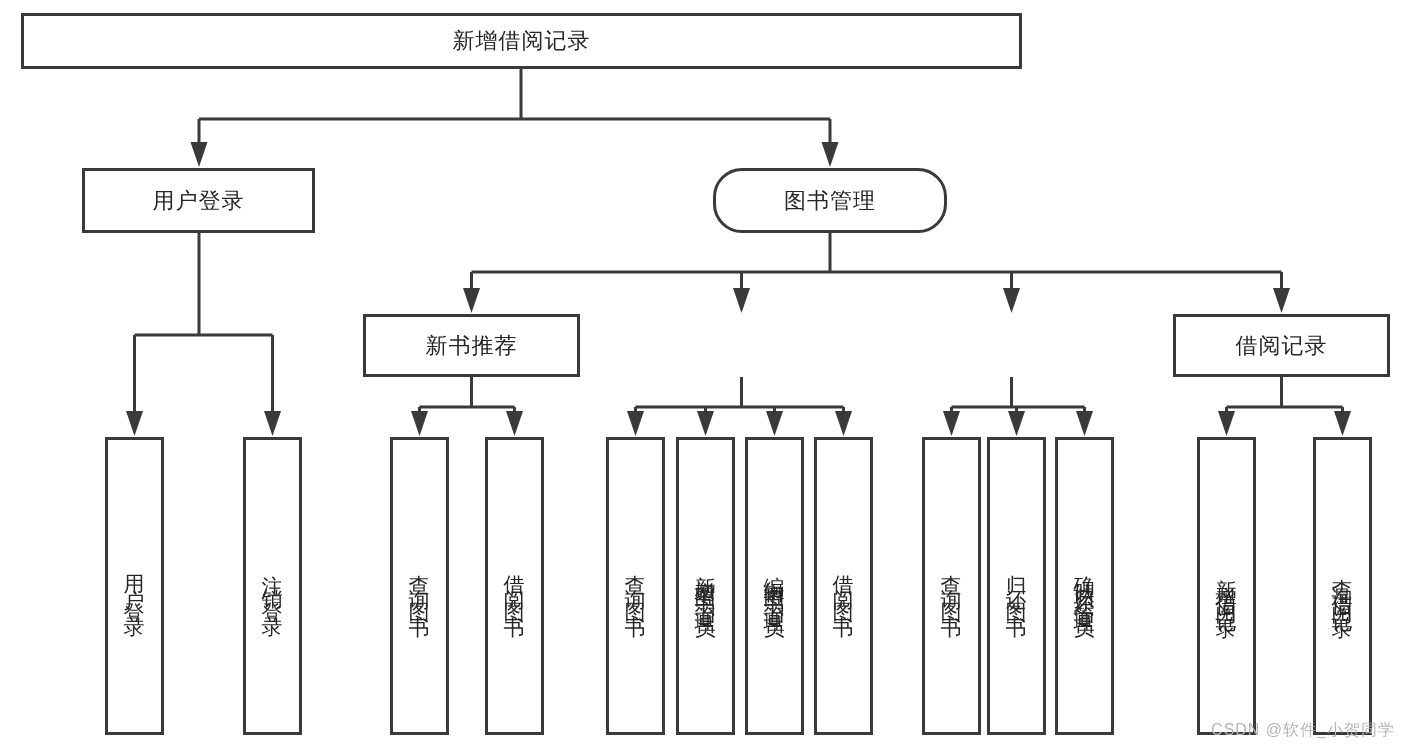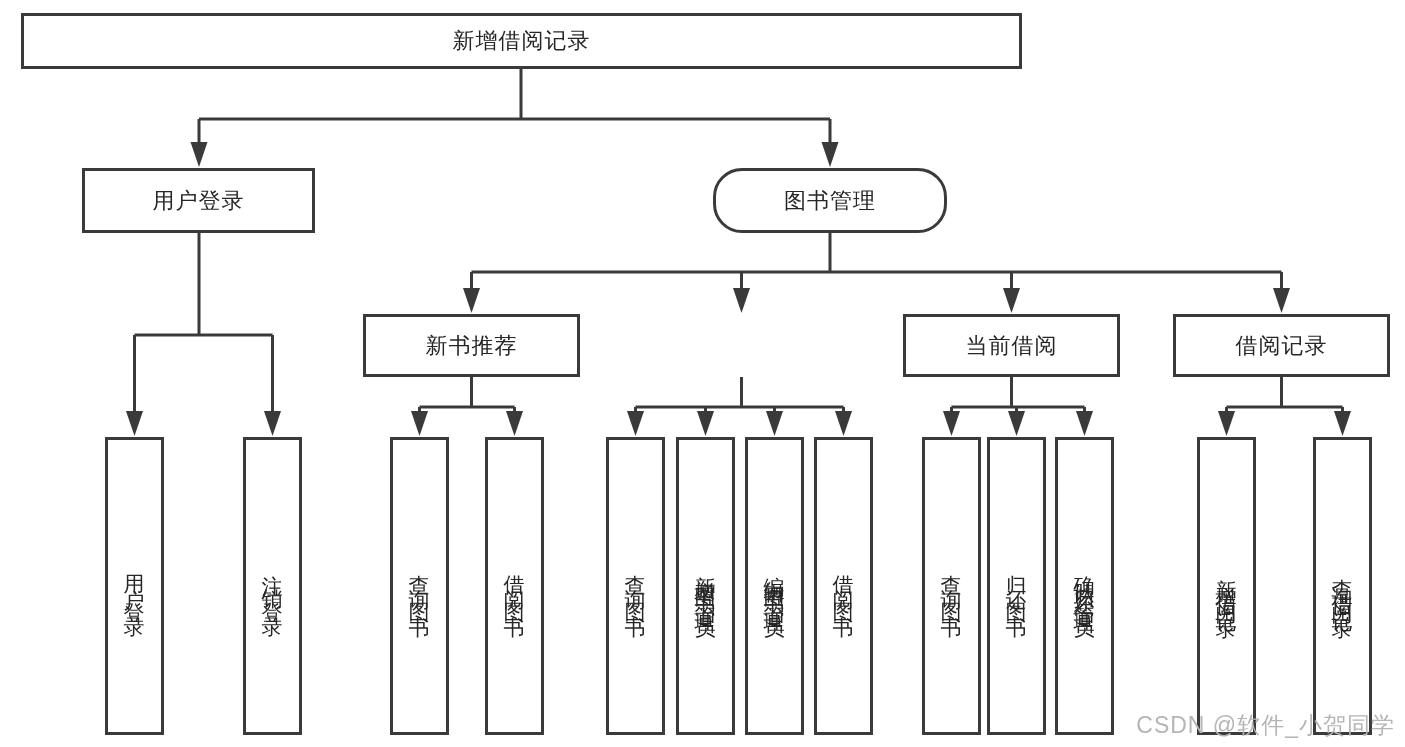--- a/index.html
+++ b/index.html
@@ -46,21 +46,21 @@
     line-height: 1;
     white-space: nowrap;
   }
   .vshort { letter-spacing: 14px; }
   .vmid   { letter-spacing: 8px; }
   .vlong  { letter-spacing: 6px; }
   .watermark {
     position: absolute;
     right: 10px;
     bottom: 6px;
-    font-size: 23px;
+    font-size: 16px;
     color: var(--wm);
     letter-spacing: 1px;
     z-index: 3;
   }
 </style>
 </head>
 <body>
 
 <div class="stage">
 
@@ -102,23 +102,20 @@
   <div class="box" style="left:82px;top:168px;width:233px;height:65px;">
     <span class="hlabel">用户登录</span>
   </div>
   <div class="box" style="left:713px;top:168px;width:234px;height:65px;border-radius:29px;">
     <span class="hlabel">图书管理</span>
   </div>
 
   <div class="box" style="left:363px;top:314px;width:217px;height:63px;justify-content:center;">
     <span class="hlabel">新书推荐</span>
   </div>
-  <div class="box" style="left:903px;top:314px;width:217px;height:63px;">
-    <span class="hlabel">当前借阅</span>
-  </div>
   <div class="box" style="left:1173px;top:314px;width:217px;height:63px;">
     <span class="hlabel">借阅记录</span>
   </div>
 
   <div class="box" style="left:105px;top:437px;width:59px;height:298px;">
     <span class="vlabel vshort">用户登录</span>
   </div>
   <div class="box" style="left:243px;top:437px;width:59px;height:298px;">
     <span class="vlabel vshort">注销登录</span>
   </div>

